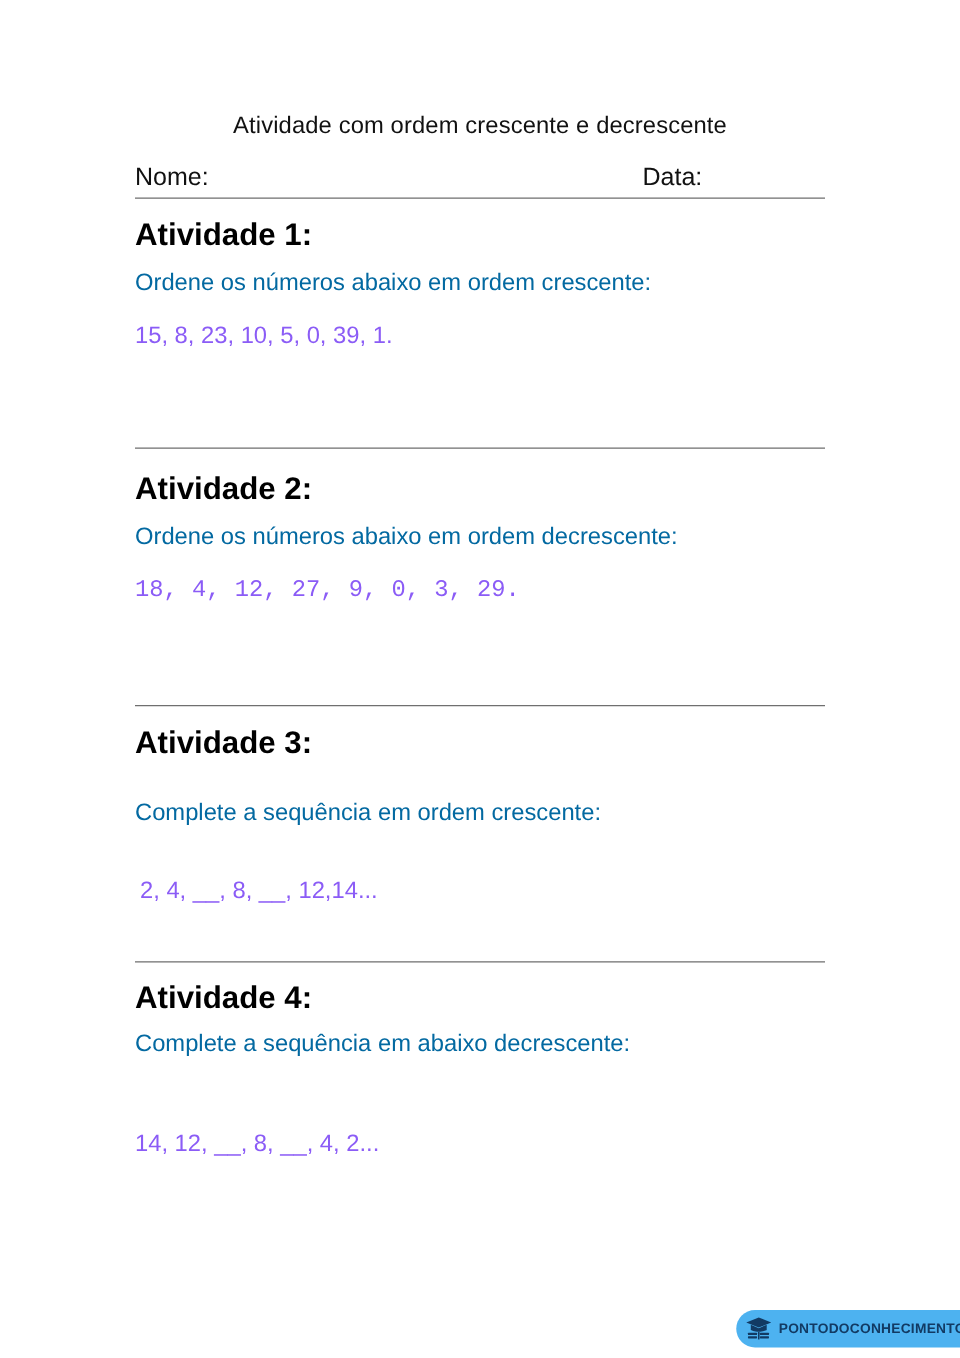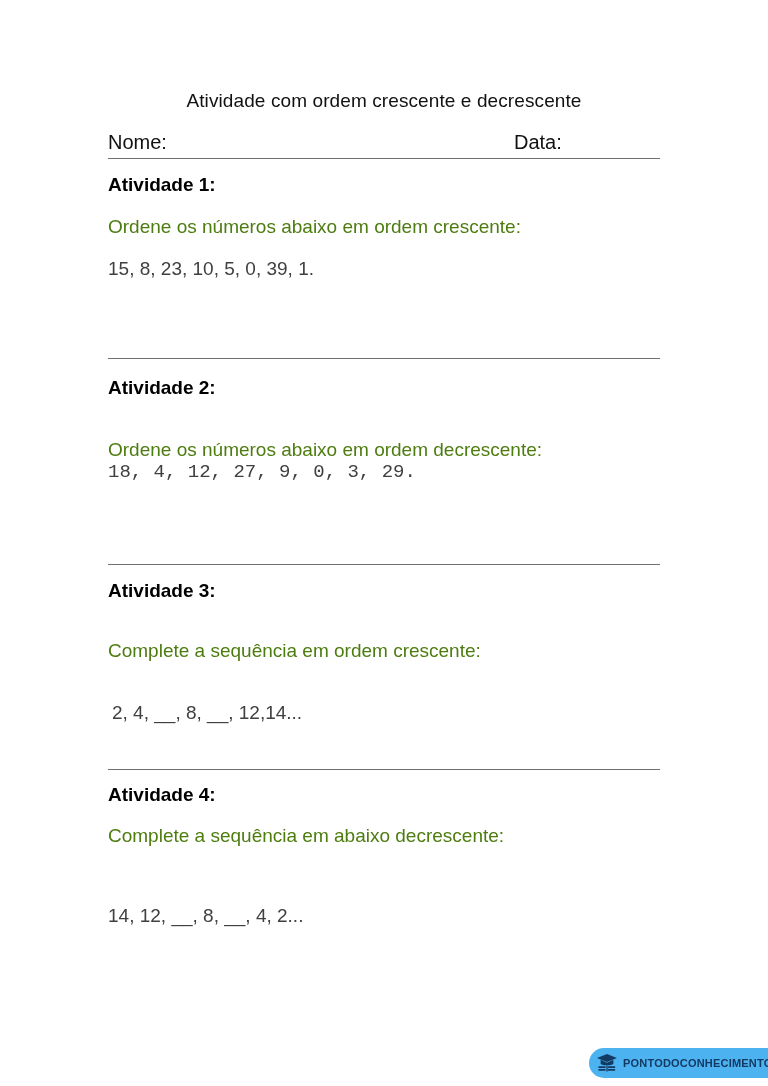--- a/index.html
+++ b/index.html
@@ -67,52 +67,52 @@
     position: absolute;
     left: 0;
     width: 552px;
     height: 0;
     border-top: 1px solid #6f6f6f;
   }
 
   .section-heading {
     position: absolute;
     left: 0;
-    font-size: 19px;
+    font-size: 25px;
     font-weight: 700;
     color: #000000;
     white-space: nowrap;
   }
 
   .section-prompt {
     position: absolute;
     left: 0;
     font-size: 19px;
     font-weight: 400;
-    color: #4d7c0f;
+    color: #0369a1;
     white-space: nowrap;
   }
 
   .section-values {
     position: absolute;
     font-size: 19px;
     font-weight: 400;
-    color: #404040;
+    color: #8b5cf6;
     white-space: nowrap;
     text-align: right;
   }
 
   
   .h1 { top: 174px; }
   .p1 { top: 216px; }
   .v1 { left: 0; top: 258px; }
 
   
   .h2 { top: 377px; }
-  .p2 { top: 419px; margin-top: 20px; }
+  .p2 { top: 419px; }
   .v2 { left: 0; top: 461px; font-family: Liberation Mono, monospace; }
 
   
   .h3 { top: 580px; }
   .p3 { top: 621px; margin-top: 19px; }
   .v3 { left: 4px; top: 702px; }
 
   
   .h4 { top: 784px; }
   .p4 { top: 825px; }

